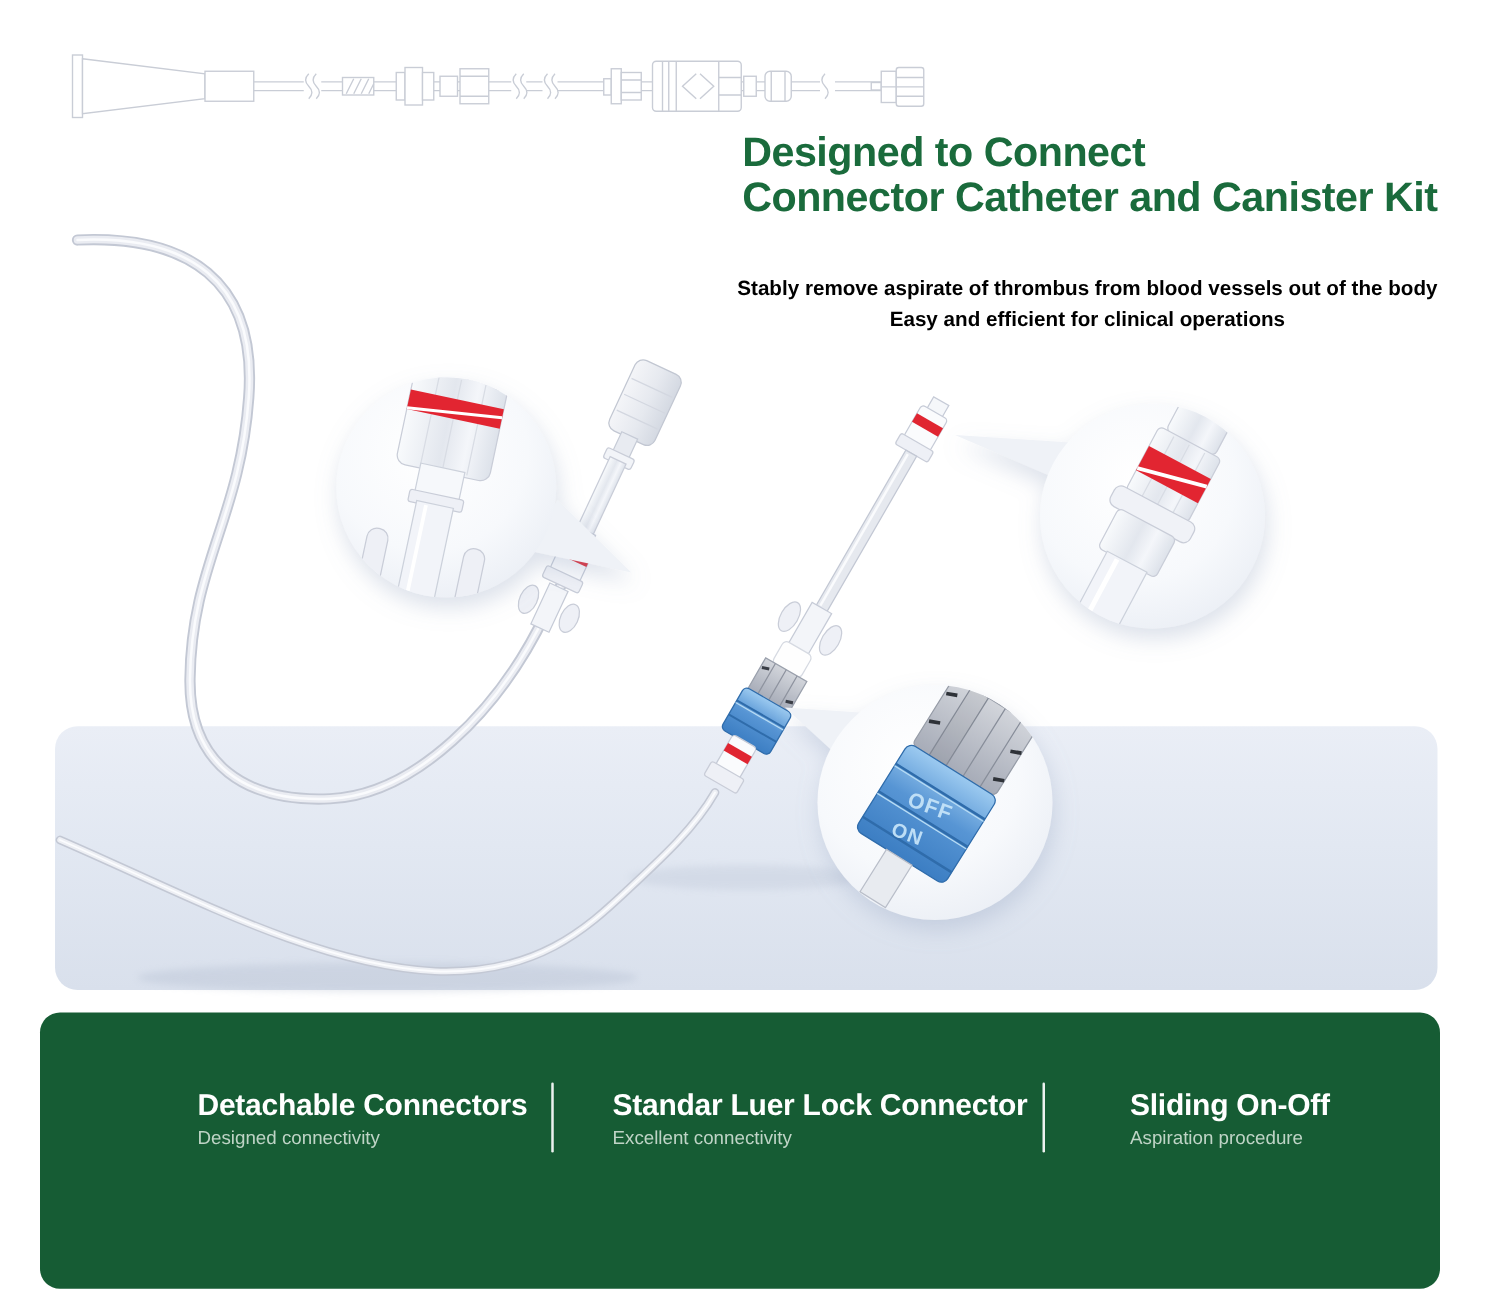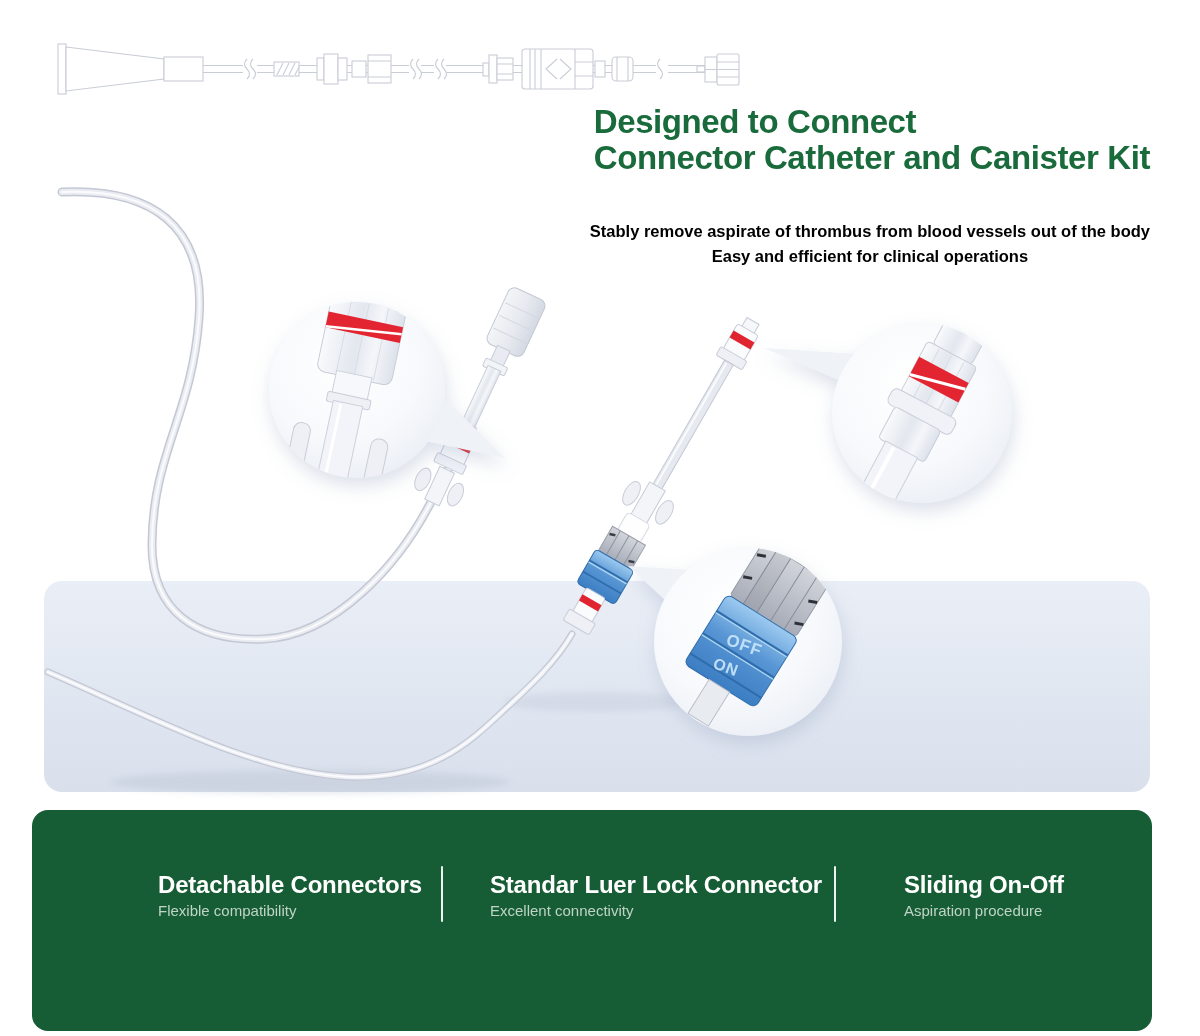--- a/index.html
+++ b/index.html
@@ -284,21 +284,21 @@
     <span class="l">Connector Catheter and Canister Kit</span>
   </div>
   <div class="hero-sub">
     <span class="l">Stably remove aspirate of thrombus from blood vessels out of the body</span>
     <span class="l">Easy and efficient for clinical operations</span>
   </div>
 
   <div class="features">
     <div class="feature f1">
       <span class="t">Detachable Connectors</span>
-      <span class="s">Flexible compatibility</span>
+      <span class="s">Designed connectivity</span>
     </div>
     <div class="sep sep1"></div>
     <div class="feature f2">
       <span class="t">Standar Luer Lock Connector</span>
       <span class="s">Excellent connectivity</span>
     </div>
     <div class="sep sep2"></div>
     <div class="feature f3">
       <span class="t">Sliding On-Off</span>
       <span class="s">Aspiration procedure</span>

